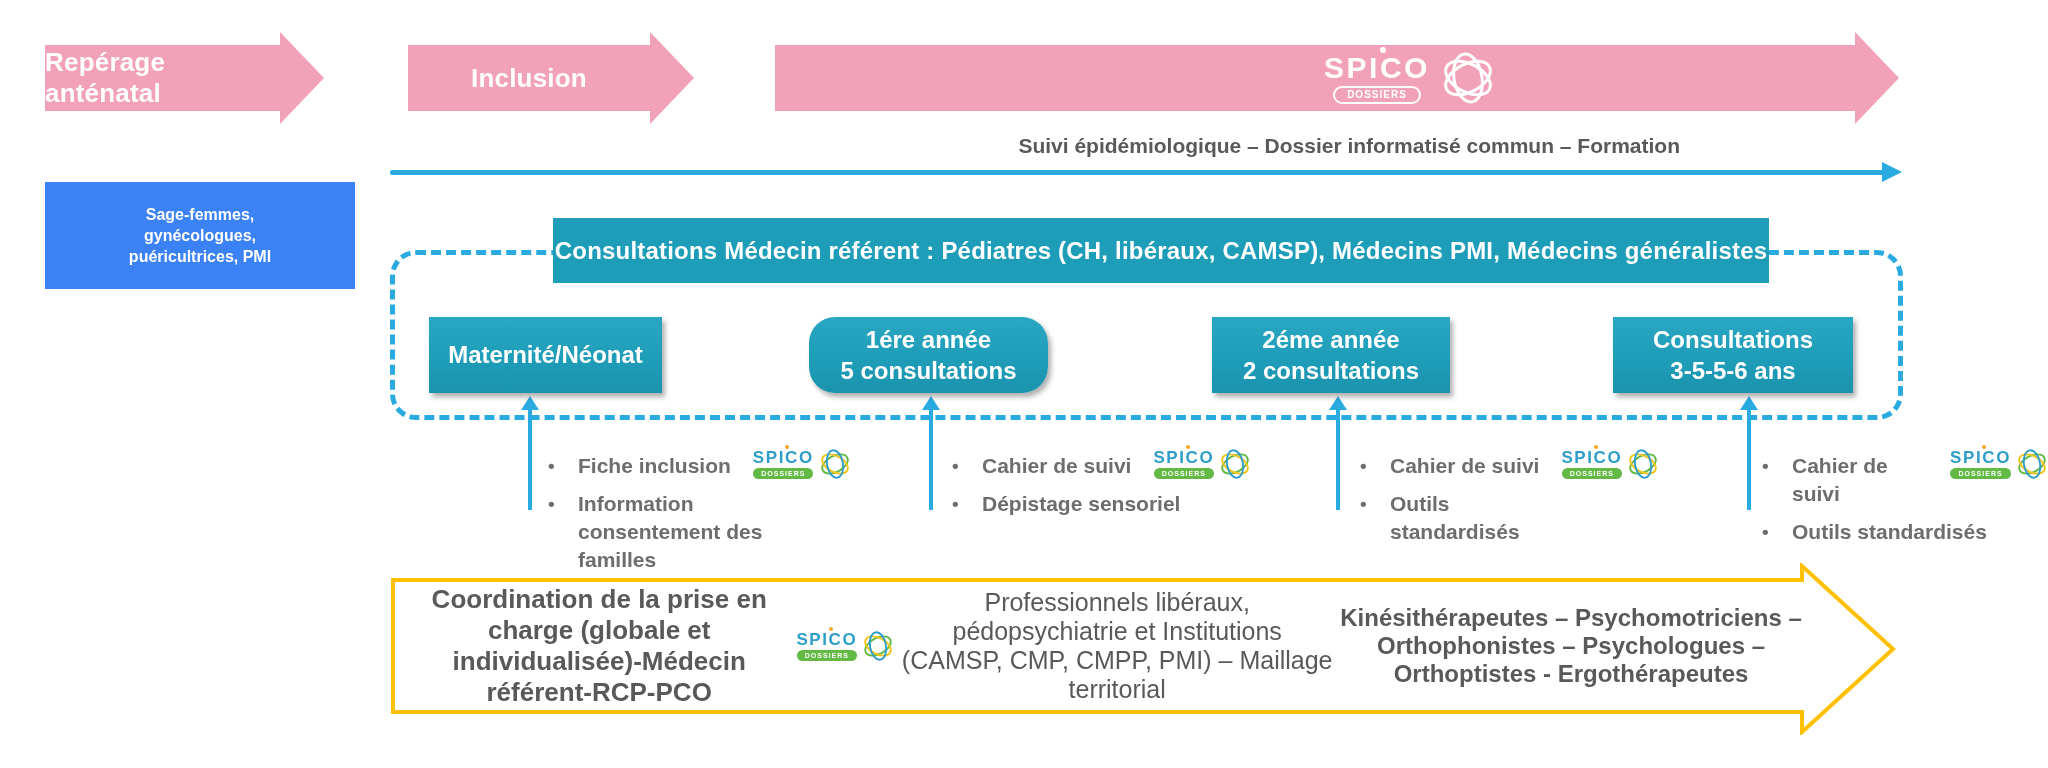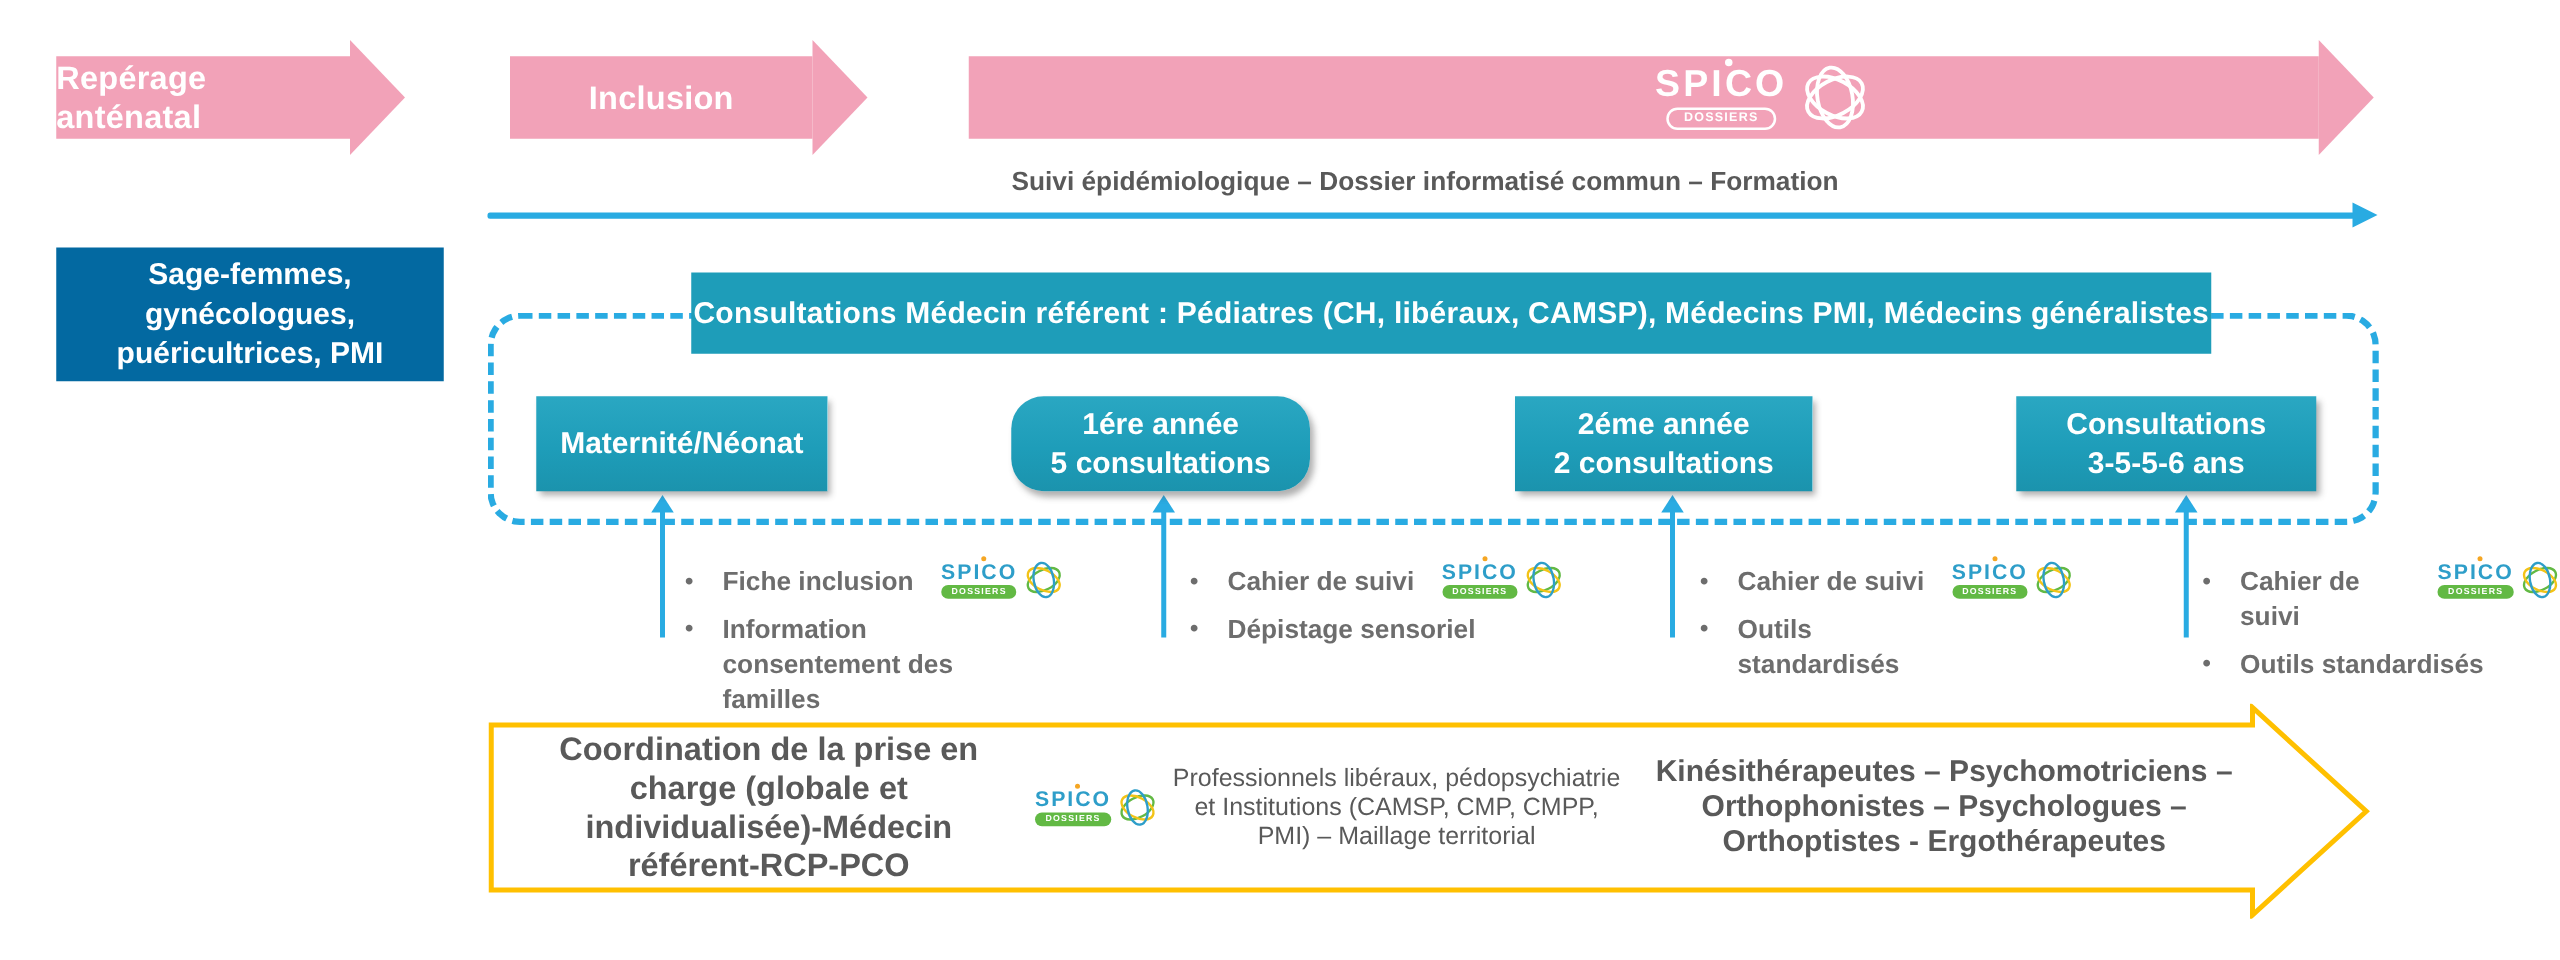--- a/index.html
+++ b/index.html
@@ -14,33 +14,33 @@
     display:flex;align-items:center;justify-content:center;
     color:#fff;font-weight:bold;font-size:26px;letter-spacing:.2px;
   }
   .parrow .phead{
     position:absolute;top:0;width:0;height:0;
     border-top:46px solid transparent;border-bottom:46px solid transparent;
     border-left:44px solid #F2A2B8;
   }
   
   .epi-label{
-    position:absolute;left:600px;top:134px;width:1080px;text-align:center;
+    position:absolute;left:600px;top:134px;width:1080px;text-align:right;
     color:#595959;font-weight:bold;font-size:21px;
   }
   .epi-line{position:absolute;left:390px;top:170px;width:1494px;height:5px;background:#29ABE2;border-radius:2px;}
   .epi-head{
     position:absolute;left:1882px;top:162px;width:0;height:0;
     border-top:10px solid transparent;border-bottom:10px solid transparent;border-left:20px solid #29ABE2;
   }
   
   .leftbox{
-    position:absolute;left:45px;top:198px;width:310px;height:107px;background:#0369a1;
+    position:absolute;left:45px;top:182px;width:310px;height:107px;background:#3b82f6;
     display:flex;align-items:center;justify-content:center;text-align:center;
-    color:#fff;font-weight:bold;font-size:24px;line-height:1.32;white-space:pre-line;
+    color:#fff;font-weight:bold;font-size:16px;line-height:1.32;white-space:pre-line;
   }
   
   .dashframe{
     position:absolute;left:390px;top:250px;width:1513px;height:170px;
     border:5px dashed #29ABE2;border-radius:26px;box-sizing:border-box;
   }
   
   .refbar{
     position:absolute;left:553px;top:218px;width:1216px;height:65px;background:#1E9DB9;
     display:flex;align-items:center;justify-content:center;z-index:3;
@@ -86,21 +86,21 @@
   
   .coord{position:absolute;left:390px;top:563px;width:1515px;height:172px;}
   .coord svg.outline{position:absolute;left:0;top:0;}
   .coord .ctext{
     position:absolute;left:40px;top:17px;width:1372px;height:132px;
     display:flex;flex-direction:row;align-items:center;justify-content:center;gap:6px;
     color:#595959;text-align:center;
   }
   .cline1{font-weight:bold;font-size:26px;display:flex;align-items:center;}
   .cline1 .spico{margin-left:28px;}
-  .cline2{font-size:20px;font-weight:normal;}
+  .cline2{font-size:25px;font-weight:normal;}
   .cline3{font-size:24px;font-weight:bold;}
 </style>
 </head>
 <body>
 
 <div id="stage">
 
   <div class="parrow" style="left:45px;width:279px;">
     <div class="pbody" style="width:235px;">Repérage anténatal</div>
     <div class="phead" style="left:235px;"></div>

